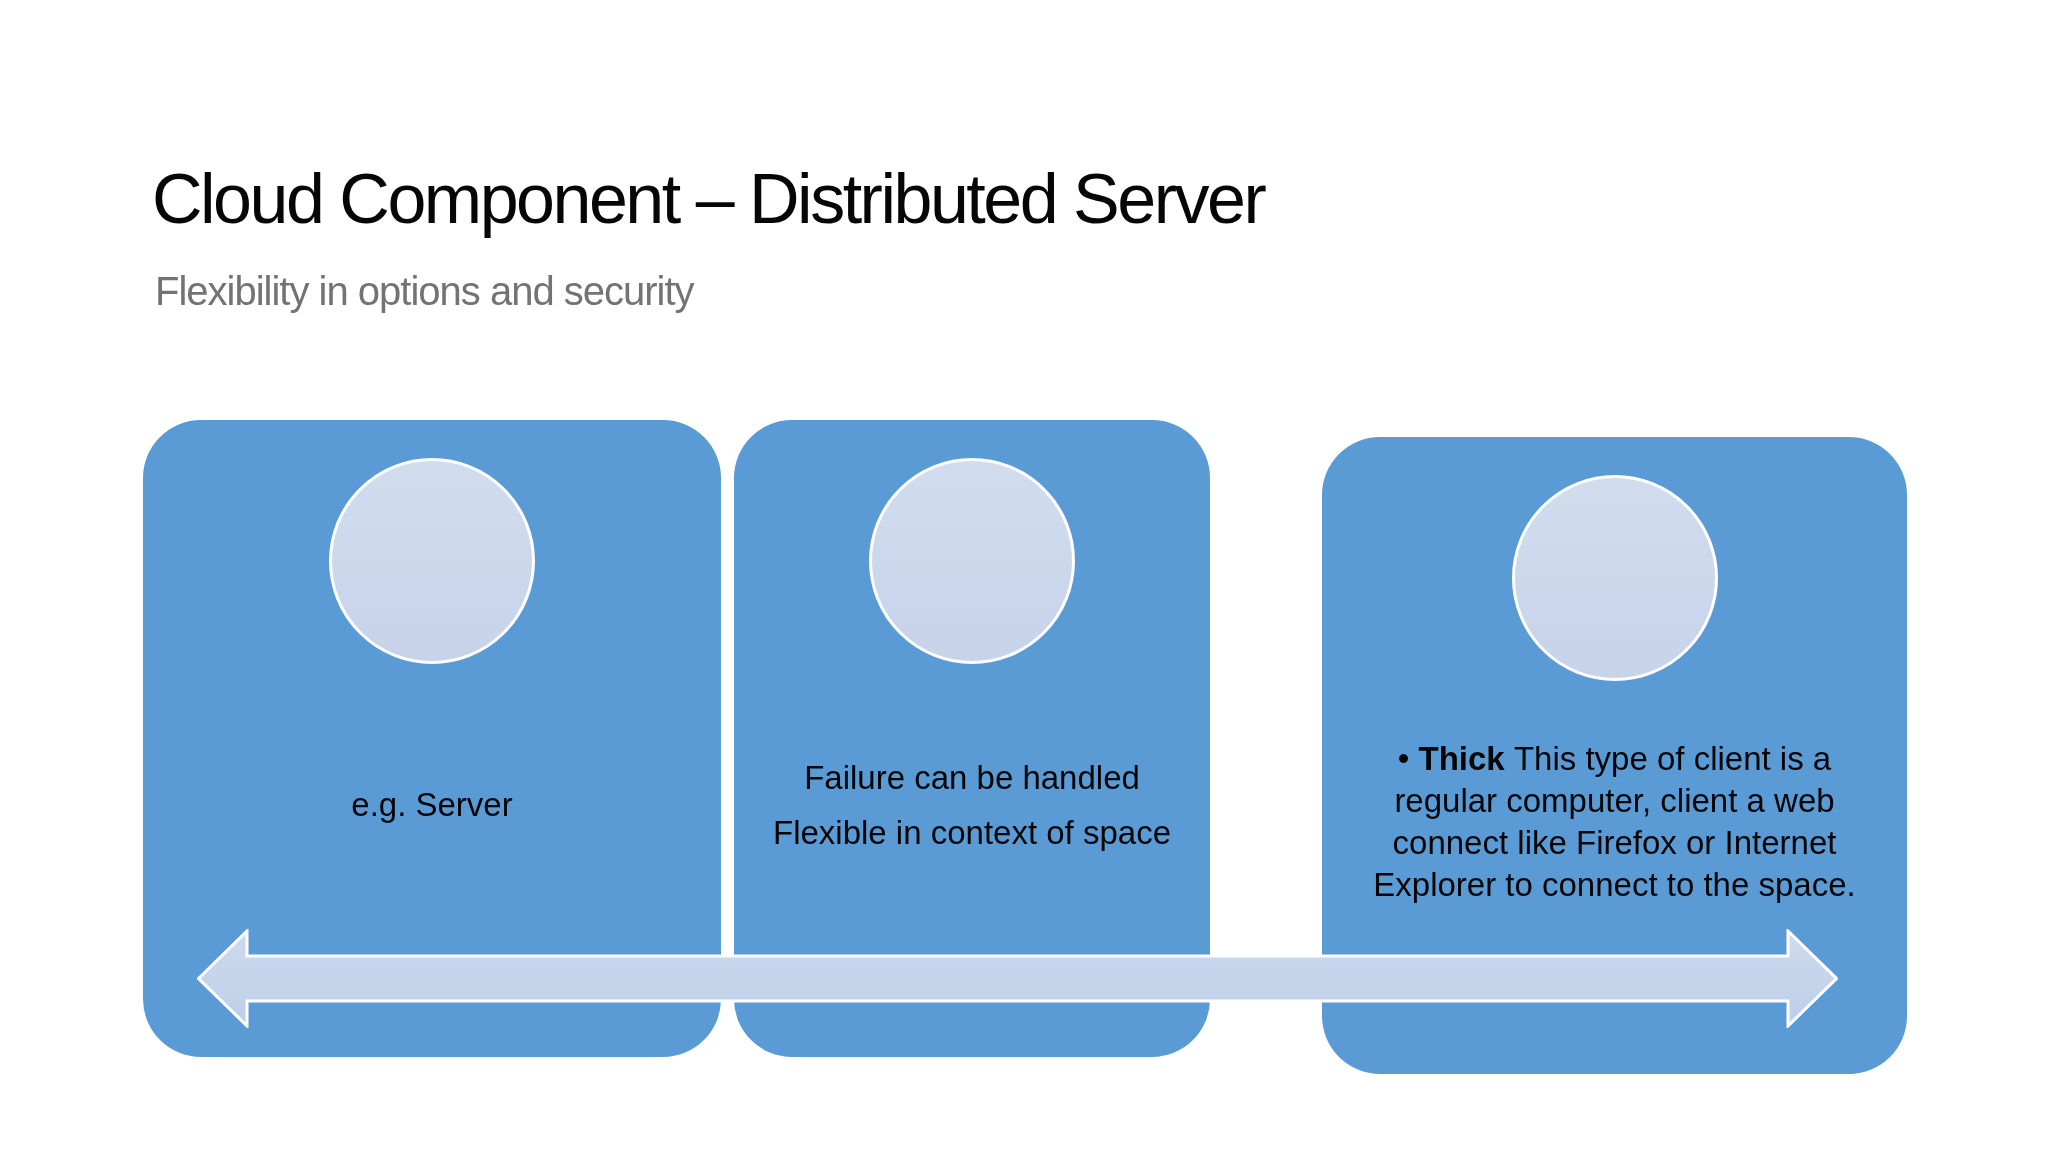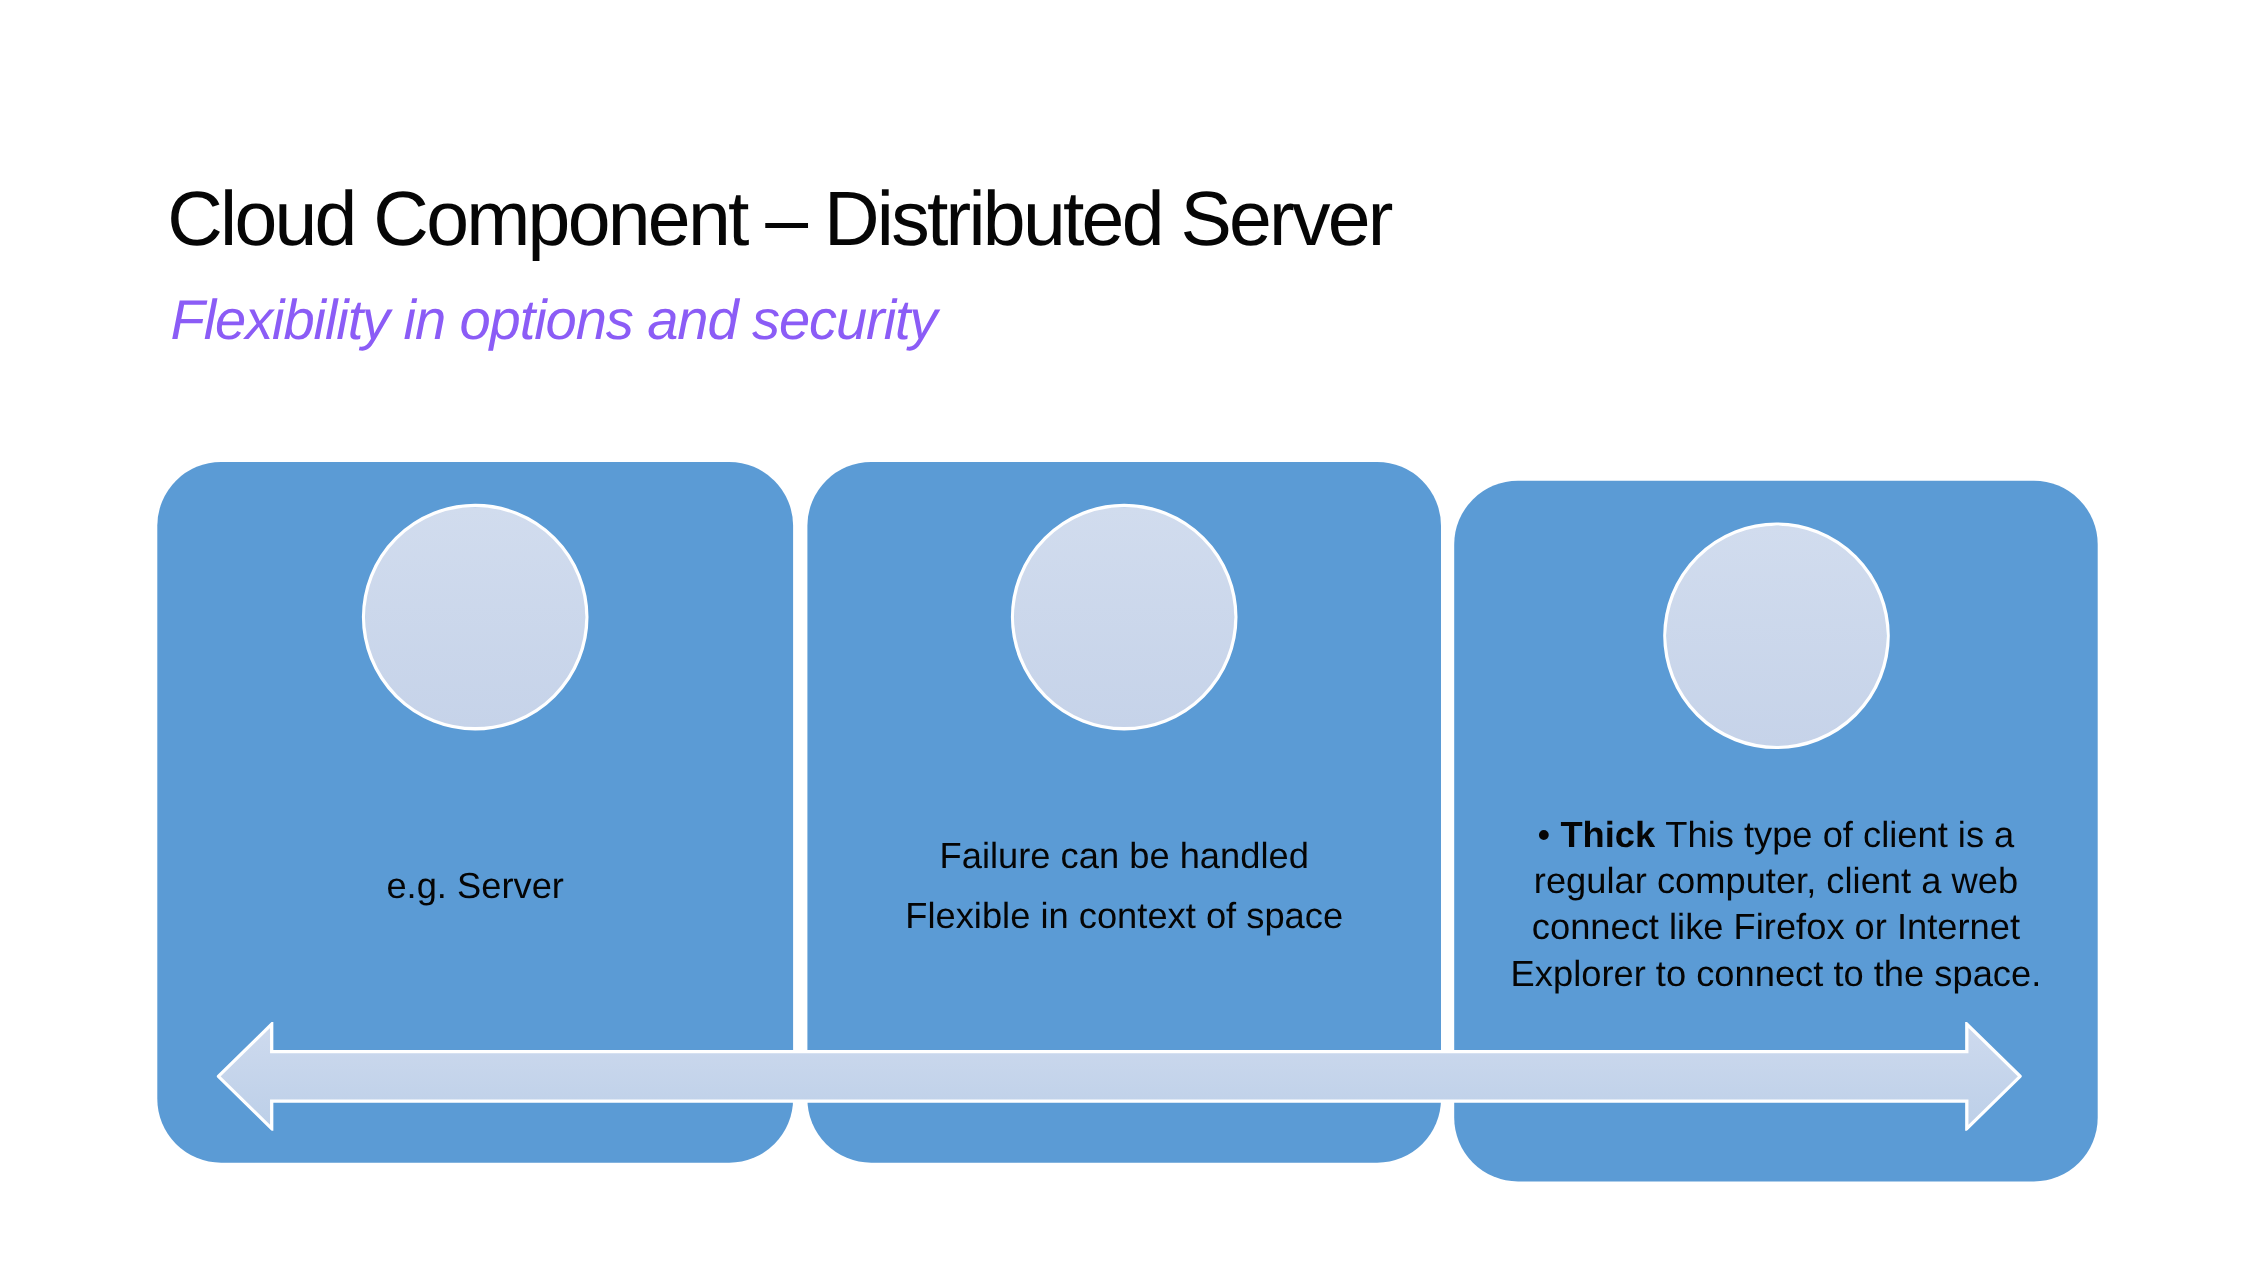--- a/index.html
+++ b/index.html
@@ -25,37 +25,36 @@
     line-height: 78px;
     font-weight: normal;
     letter-spacing: -2.5px;
     color: #060606;
     white-space: nowrap;
   }
   .subtitle {
     position: absolute;
     left: 155px;
     top: 266px;
-    font-size: 51px;
+    font-size: 40px;
     line-height: 50px;
     font-weight: 400;
     letter-spacing: -1px;
-    color: #8b5cf6;
+    color: #737373;
     white-space: nowrap;
-    font-style: italic;
   }
   .box {
     position: absolute;
     top: 420px;
     height: 637px;
     border-radius: 58px;
     background: #5B9BD5;
   }
   .box1 { left: 143px;  width: 578px; }
-  .box2 { left: 734px;  width: 576px; }
+  .box2 { left: 734px;  width: 476px; }
   .box3 { left: 1322px; width: 585px; margin-top: 17px; }
   .circle {
     position: absolute;
     top: 38px;
     left: 50%;
     margin-left: -103px;
     width: 206px;
     height: 206px;
     border-radius: 50%;
     background: linear-gradient(180deg, #d1dcee 0%, #c6d3e9 100%);

